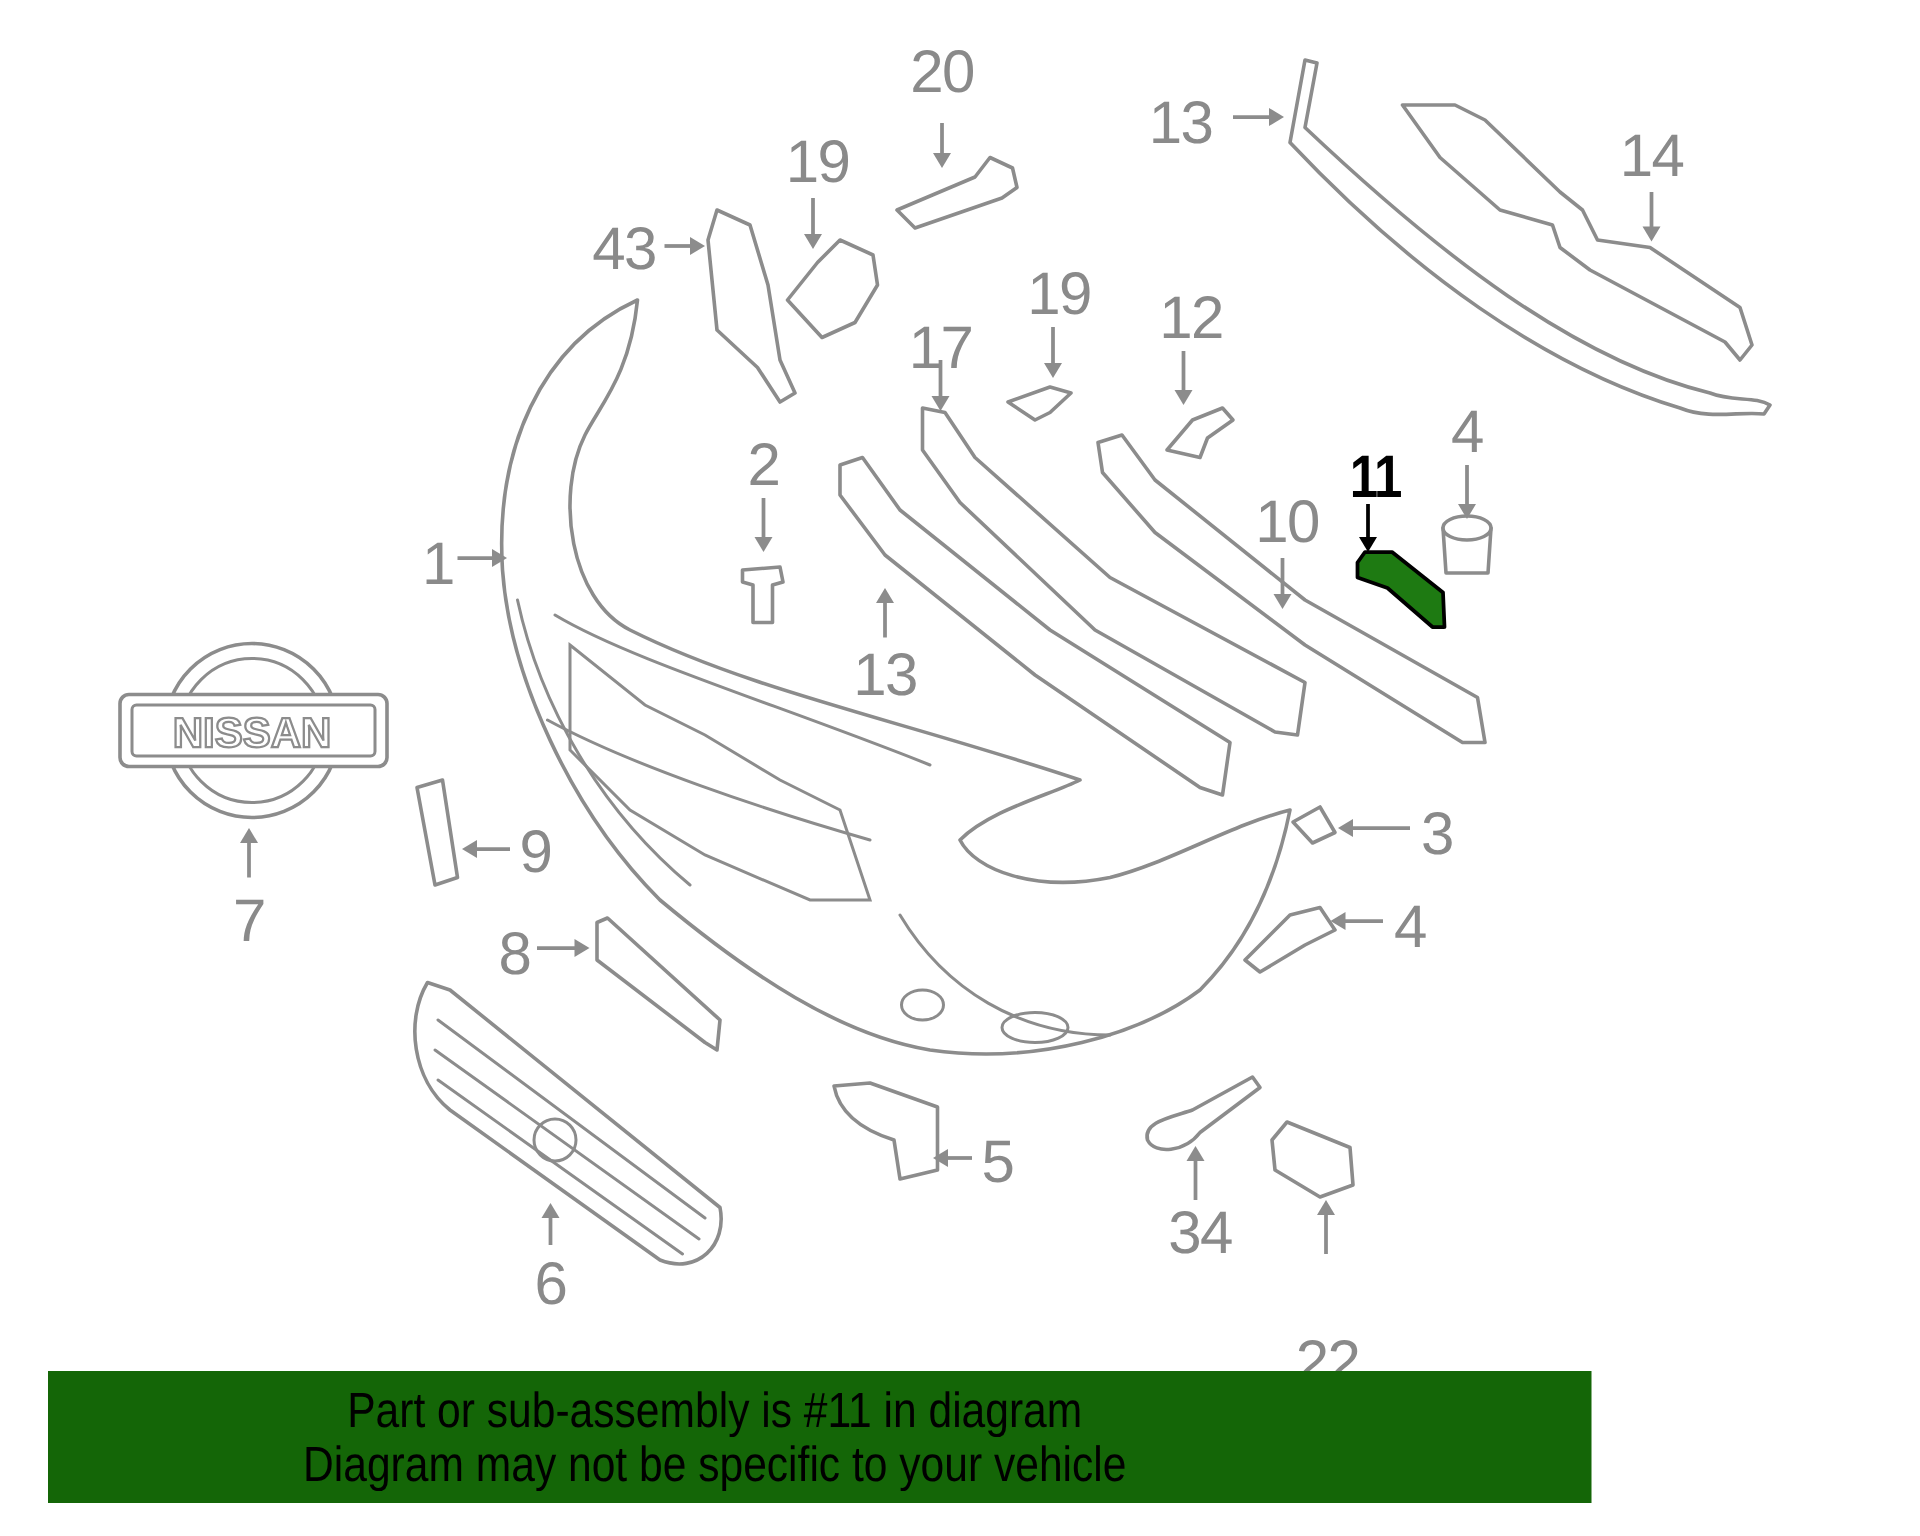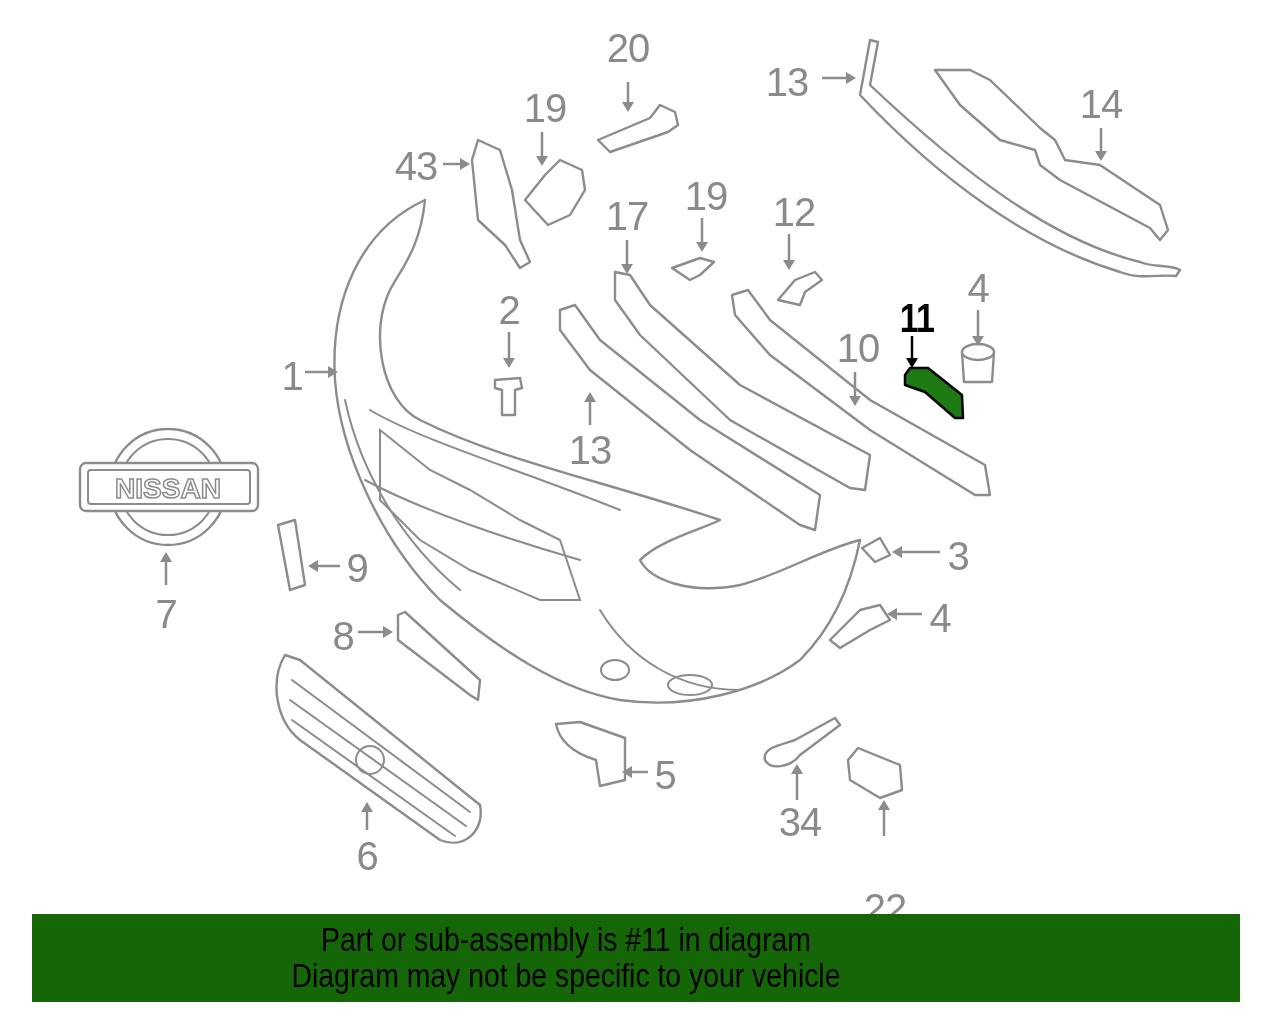--- a/index.html
+++ b/index.html
@@ -1,20 +1,20 @@
 <!DOCTYPE html>
 <html><head>
 <meta charset="utf-8">
 <style>
   html, body { margin:0; padding:0; background:#ffffff; }
   body { width:1280px; height:1024px; position:relative; overflow:hidden; font-family:"Liberation Sans", sans-serif; }
   #diagram { position:absolute; left:0; top:0; width:1280px; height:1024px; }
   .lbl { position:absolute; font-family:"Liberation Sans", sans-serif; font-size:40px; color:#8a8a8a; line-height:1; transform:translateX(-50%); letter-spacing:-1px; }
   .lbl.hl { color:#000000; font-weight:bold; transform:translateX(-50%) scaleX(0.85); }
-  .banner { position:absolute; left:32px; top:914px; width:1208px; height:88px; background:#146607; text-align:center; }
+  .banner { position:absolute; left:32px; top:914px; width:1029px; height:88px; background:#146607; text-align:center; }
   .banner .line { display:block; font-family:"Liberation Sans", sans-serif; color:#000; font-size:33px; line-height:36px; transform:scaleX(0.86); }
   .banner .l1 { padding-top:8px; margin-left:-140px; }
   .banner .l2 { margin-left:-140px; }
   svg .part { fill:#ffffff; stroke:#8c8c8c; stroke-width:2.4; stroke-linejoin:round; stroke-linecap:round; }
   svg .thin { fill:none; stroke:#8c8c8c; stroke-width:2; stroke-linecap:round; }
   svg .arrow { stroke:#8c8c8c; stroke-width:2.5; fill:none; }
   svg .ahead { fill:#8c8c8c; }
 </style>
 </head>
 <body>
@@ -152,21 +152,21 @@
   <span class="lbl" style="left:166px;top:594px">7</span>
   <span class="lbl" style="left:343px;top:616px">8</span>
   <span class="lbl" style="left:357px;top:548px">9</span>
   <span class="lbl" style="left:858px;top:328px">10</span>
   <span class="lbl hl" style="left:917px;top:298px">11</span>
   <span class="lbl" style="left:794px;top:192px">12</span>
   <span class="lbl" style="left:787px;top:62px">13</span>
   <span class="lbl" style="left:1101px;top:84px">14</span>
   <span class="lbl" style="left:978px;top:268px">4</span>
   <span class="lbl" style="left:590px;top:430px">13</span>
-  <span class="lbl" style="left:627px;top:196px">17</span>
+  <span class="lbl" style="left:627px;top:212px">17</span>
   <span class="lbl" style="left:706px;top:176px">19</span>
   <span class="lbl" style="left:545px;top:88px">19</span>
   <span class="lbl" style="left:628px;top:28px">20</span>
   <span class="lbl" style="left:800px;top:802px">34</span>
   <span class="lbl" style="left:885px;top:888px">22</span>
   <span class="lbl" style="left:416px;top:146px">43</span>
 </div>
 
 <div class="banner">
   <span class="line l1">Part or sub-assembly is #11 in diagram</span>

